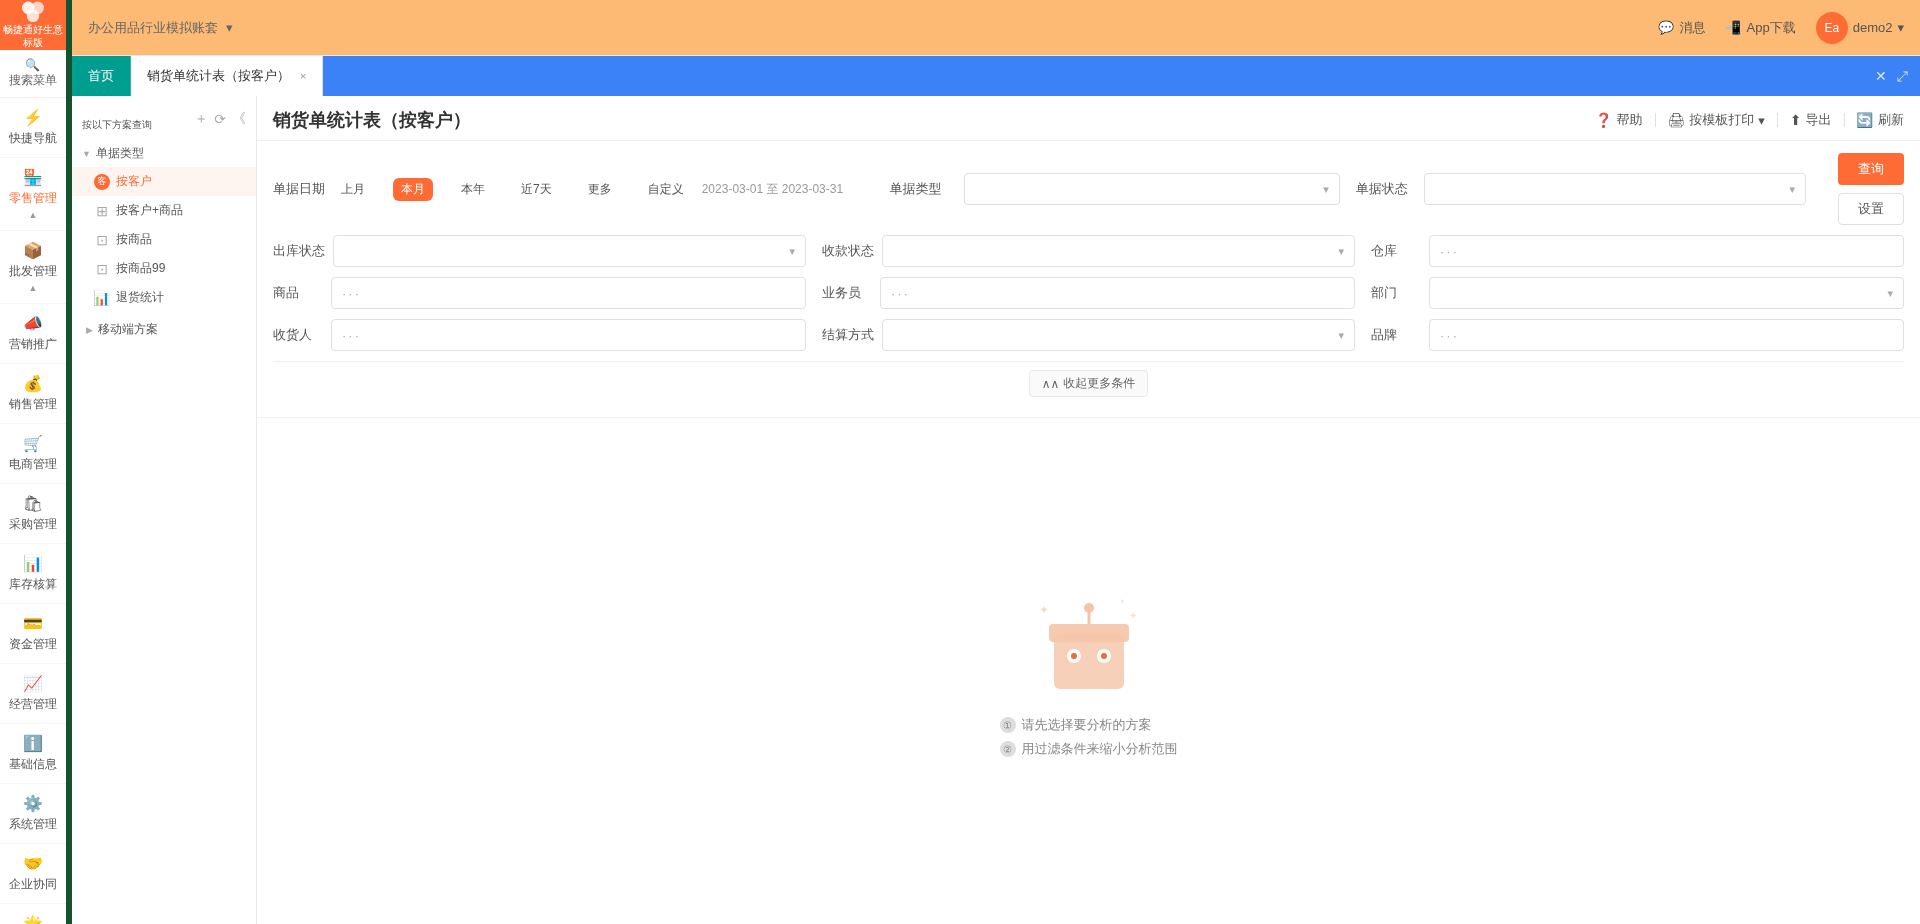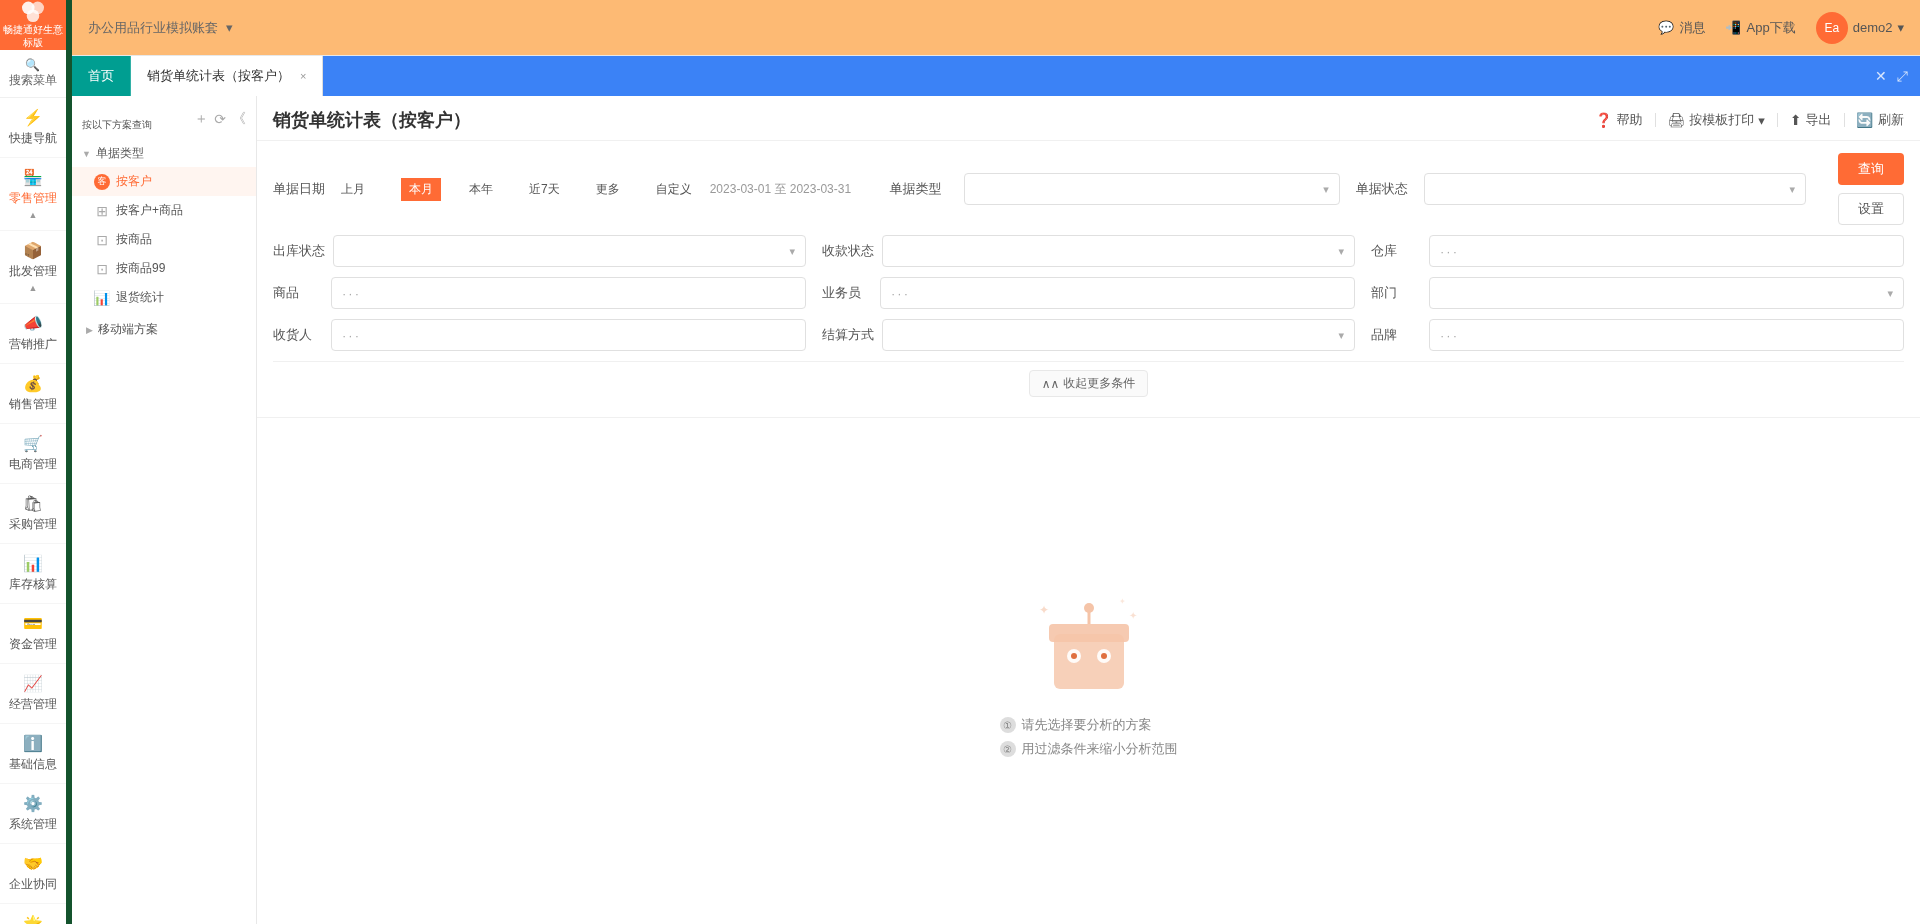--- a/index.html
+++ b/index.html
@@ -329,22 +329,21 @@
     .date-tab {
       padding: 3px 8px;
       font-size: 12px;
       border-radius: 3px;
       cursor: pointer;
       color: #555;
     }
     .date-tab.active {
       background: #ff6b35;
       color: white;
-      border-radius: 0;
-      margin-left: 8px;
+      border-radius: 6px;
     }
     .date-range {
       font-size: 12px;
       color: #999;
       margin-left: 4px;
     }
 
     
     .collapse-row {
       display: flex;

